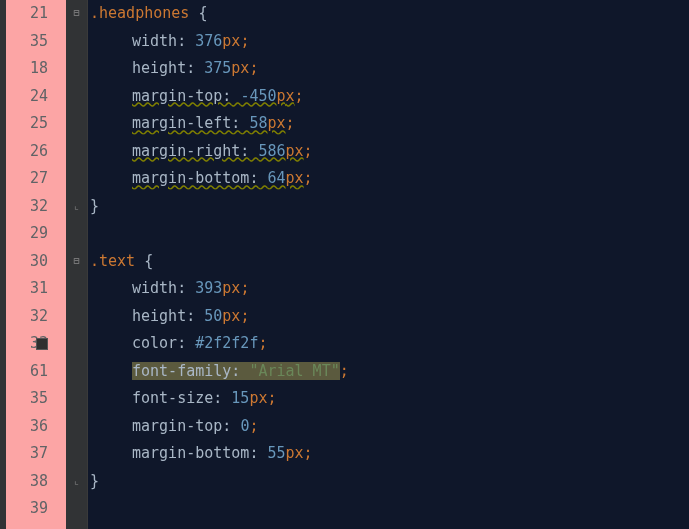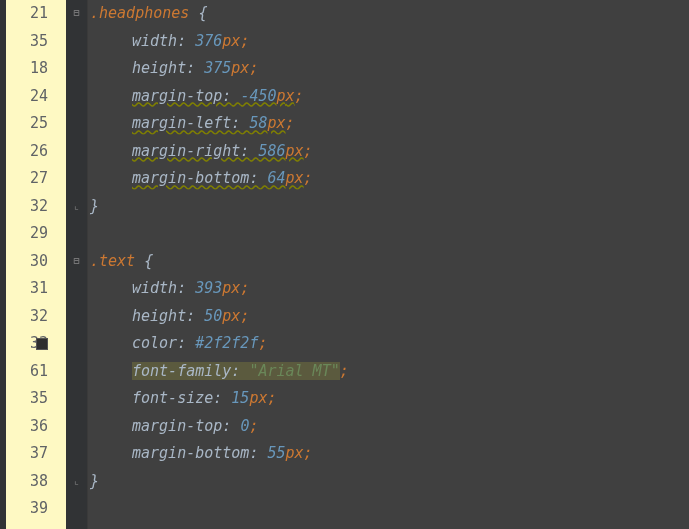--- a/index.html
+++ b/index.html
@@ -7,21 +7,21 @@
   body {
     background: #2b2b2b;
     font-family: "Menlo", "Consolas", "DejaVu Sans Mono", monospace;
     font-size: 15px;
     line-height: 27.5px;
     color: #a9b7c6;
     display: flex;
   }
   .gutter {
     width: 60px;
-    background: #fef9c3;
+    background: #fca5a5;
     text-align: right;
     padding-right: 18px;
     color: #606366;
     user-select: none;
     flex-shrink: 0;
   }
   .gutter div { height: 27.5px; }
   .fold-col {
     width: 22px;
     background: #313335;
@@ -42,22 +42,21 @@
   .breakpoint-col {
     width: 6px;
     background: #313335;
     flex-shrink: 0;
   }
   .code {
     flex: 1;
     padding-left: 2px;
     white-space: pre;
     position: relative;
-    background: #404040;
-    font-style: italic;
+    background: #0f172a;
   }
   .line { height: 27.5px; display: block; }
   .indent1 { padding-left: 0px; }
   .indent2 { padding-left: 42px; }
   .sel   { color: #cc7832; }
   .prop  { color: #a9b7c6; }
   .num   { color: #6897bb; }
   .unit  { color: #cc7832; margin-top: 22px; }
   .punct { color: #cc7832; }
   .brace { color: #a9b7c6; }

